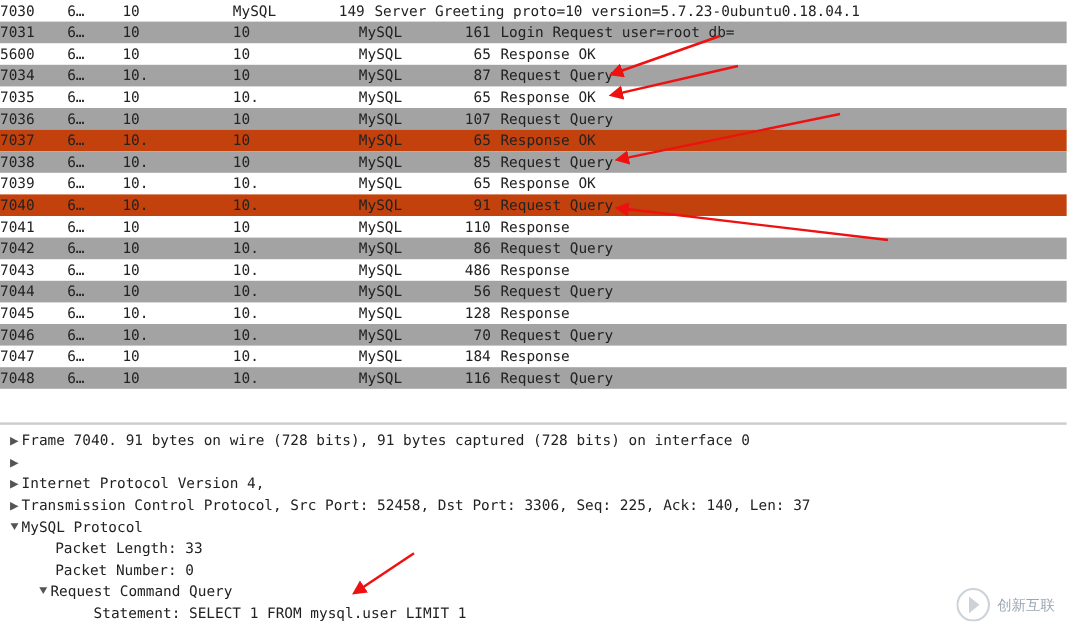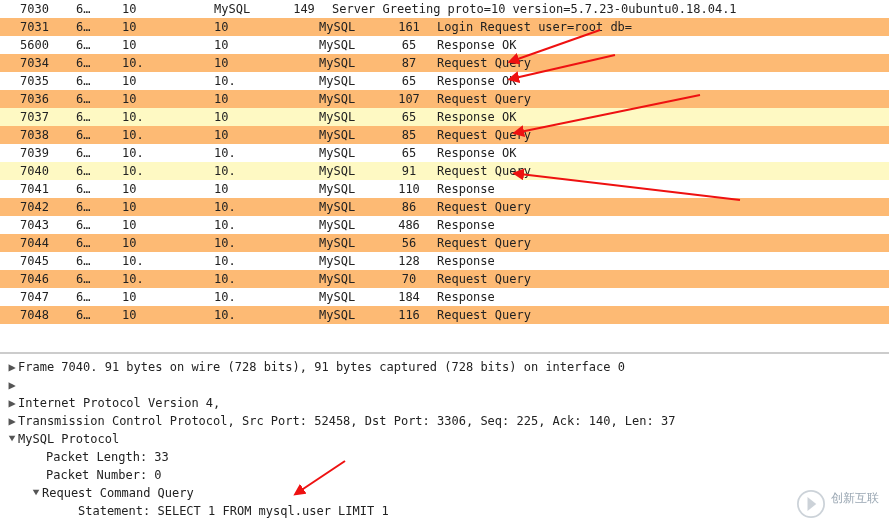--- a/index.html
+++ b/index.html
@@ -1,33 +1,33 @@
 <!DOCTYPE html>
 <html><head>
 <meta charset="utf-8">
 <style>
   html,body{margin:0;padding:0;font-family:"DejaVu Sans Mono","Consolas","Courier New",monospace;font-size:12px;color:#222;background:#fff;width:889px;height:526px;overflow:hidden}
   .packet-list{height:352px;overflow:hidden}
   .row{display:flex;height:18px;line-height:18px;white-space:pre}
-  .row.alt{background:#fdba74}
-  .row.sel{background:#fef9c3}
-  .c0{width:56px;padding-left:20px}
+  .row.alt{background:#a3a3a3}
+  .row.sel{background:#c2410c}
+  .c0{width:56px;padding-left:0}
   .c1{width:46px}
   .c2{width:92px}
   .c3{width:105px}
   .c4{width:70px}
-  .c5{width:40px;text-align:center;padding-right:8px}
+  .c5{width:40px;text-align:right;padding-right:8px}
   .c6{flex:1}
   .divider{height:2px;background:#ccc}
   .details{padding:4px 6px 6px 6px;line-height:18px}
   .node{display:flex;align-items:center}
   .arrow{width:12px;display:inline-block;text-align:center;color:#555}
   .indent1{padding-left:40px}
   .indent3{padding-left:72px}
-  .watermark{position:absolute;right:10px;bottom:8px;display:flex;gap:6px;color:#9aa7b3;font-family:Arial,sans-serif;font-size:12px}
+  .watermark{position:absolute;right:10px;bottom:8px;display:flex;align-items:center;gap:6px;color:#9aa7b3;font-family:Arial,sans-serif;font-size:12px}
   .watermark svg{opacity:.5}
   .annot{position:absolute;top:0;left:0;pointer-events:none}
 </style>
 </head>
 <body>
 
 <div class="packet-list" id="plist">
     <div class="row"><span class="c0">7030</span><span class="c1">6…</span><span class="c2">10</span><span class="c4">MySQL</span><span class="c5">149</span><span class="c6">Server Greeting proto=10 version=5.7.23-0ubuntu0.18.04.1</span></div>
     <div class="row alt"><span class="c0">7031</span><span class="c1">6…</span><span class="c2">10</span><span class="c3">10</span><span class="c4">MySQL</span><span class="c5">161</span><span class="c6">Login Request user=root db=</span></div>
     <div class="row"><span class="c0">5600</span><span class="c1">6…</span><span class="c2">10</span><span class="c3">10</span><span class="c4">MySQL</span><span class="c5">65</span><span class="c6">Response OK</span></div>

